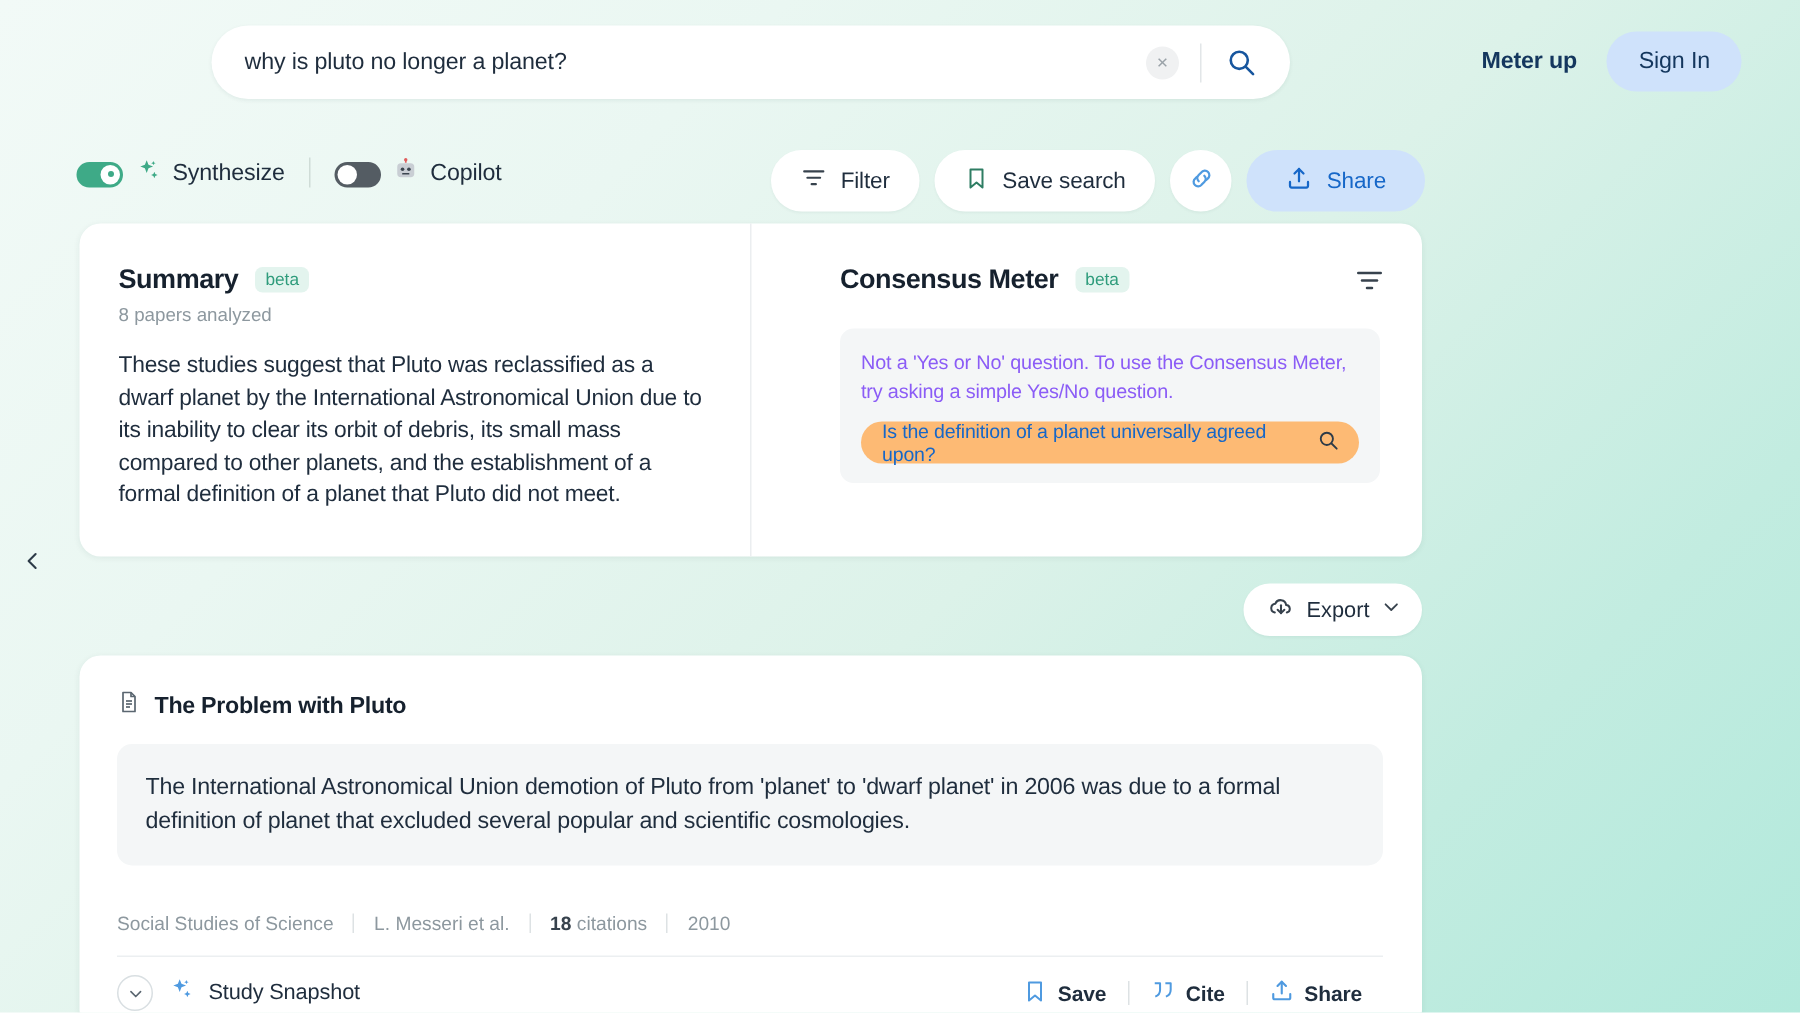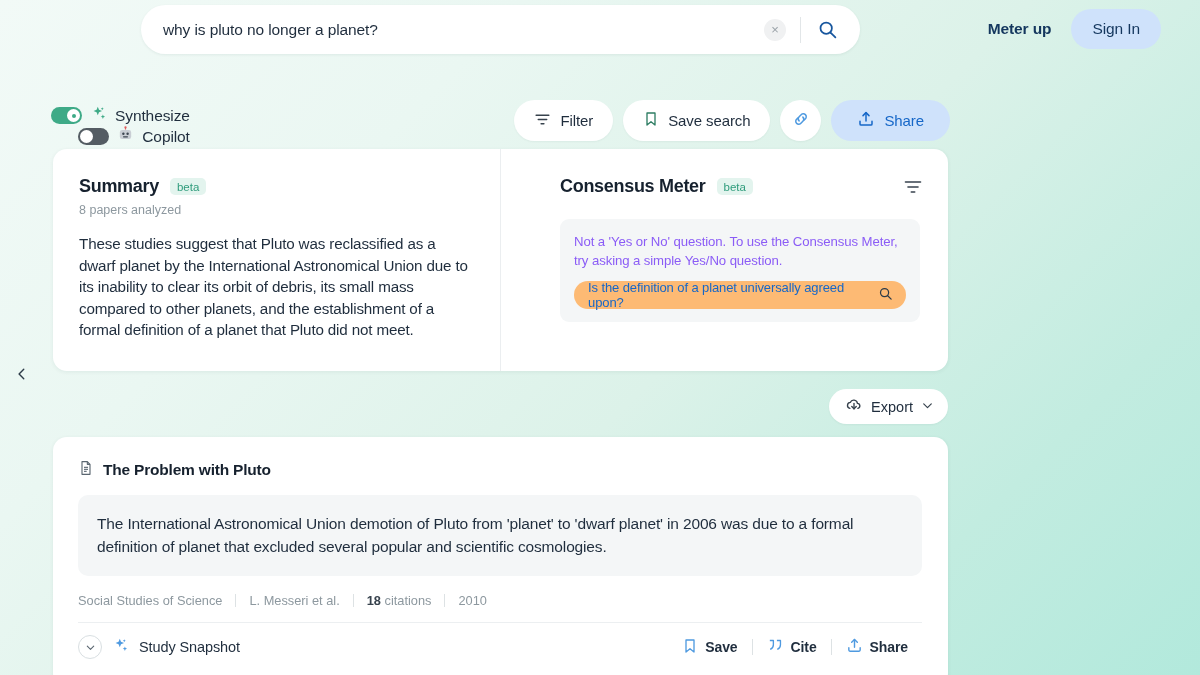--- a/index.html
+++ b/index.html
@@ -13,21 +13,21 @@
   body {
     font-family: "Liberation Sans", sans-serif;
     background: linear-gradient(135deg, #f2faf7 0%, #eaf7f2 28%, #dcf2e9 55%, #c2ece0 80%, #b2e9dc 100%);
     color: #1b2a3a;
     position: relative;
   }
 
   
   .topbar {
     position: absolute;
-    top: 0; left: 0;
+    top: 12px; left: 0;
     width: 1181px;
     height: 72px;
   }
 
   .searchbar {
     position: absolute;
     left: 141px;
     top: 5px;
     width: 719px;
     height: 49px;
@@ -97,23 +97,22 @@
   .controls {
     position: absolute;
     top: 100px; left: 0;
     width: 1200px;
     height: 40px;
   }
   .toggles {
     position: absolute;
     left: 51px; top: 5px;
     display: flex;
-    align-items: flex-end;
+    align-items: flex-start;
     height: 28px;
-    flex-direction: column;
   }
   .toggle-group { display: flex; align-items: center; gap: 8px; cursor: pointer; }
   .switch {
     width: 31px; height: 17px;
     border-radius: 10px;
     position: relative;
     flex: none;
   }
   .switch.on  { background: #3eaa87; }
   .switch.off { background: #545c63; }
@@ -294,21 +293,21 @@
     margin-top: 15px;
     background: #f4f6f7;
     border-radius: 10px;
     padding: 17px 19px 18px;
     font-size: 15.5px;
     line-height: 23px;
     color: #1f2d3d;
     letter-spacing: -0.15px;
   }
   .meta-row {
-    margin-top: 17px;
+    margin-top: 31px;
     display: flex;
     align-items: center;
     font-size: 12.8px;
     color: #8d989f;
   }
   .meta-row .sep { width: 1px; height: 13px; background: #dde2e4; margin: 0 13px; }
   .meta-row .cite-count { color: #8d989f; }
   .meta-row .cite-count b { color: #37424d; font-weight: bold; }
 
   .divider {

